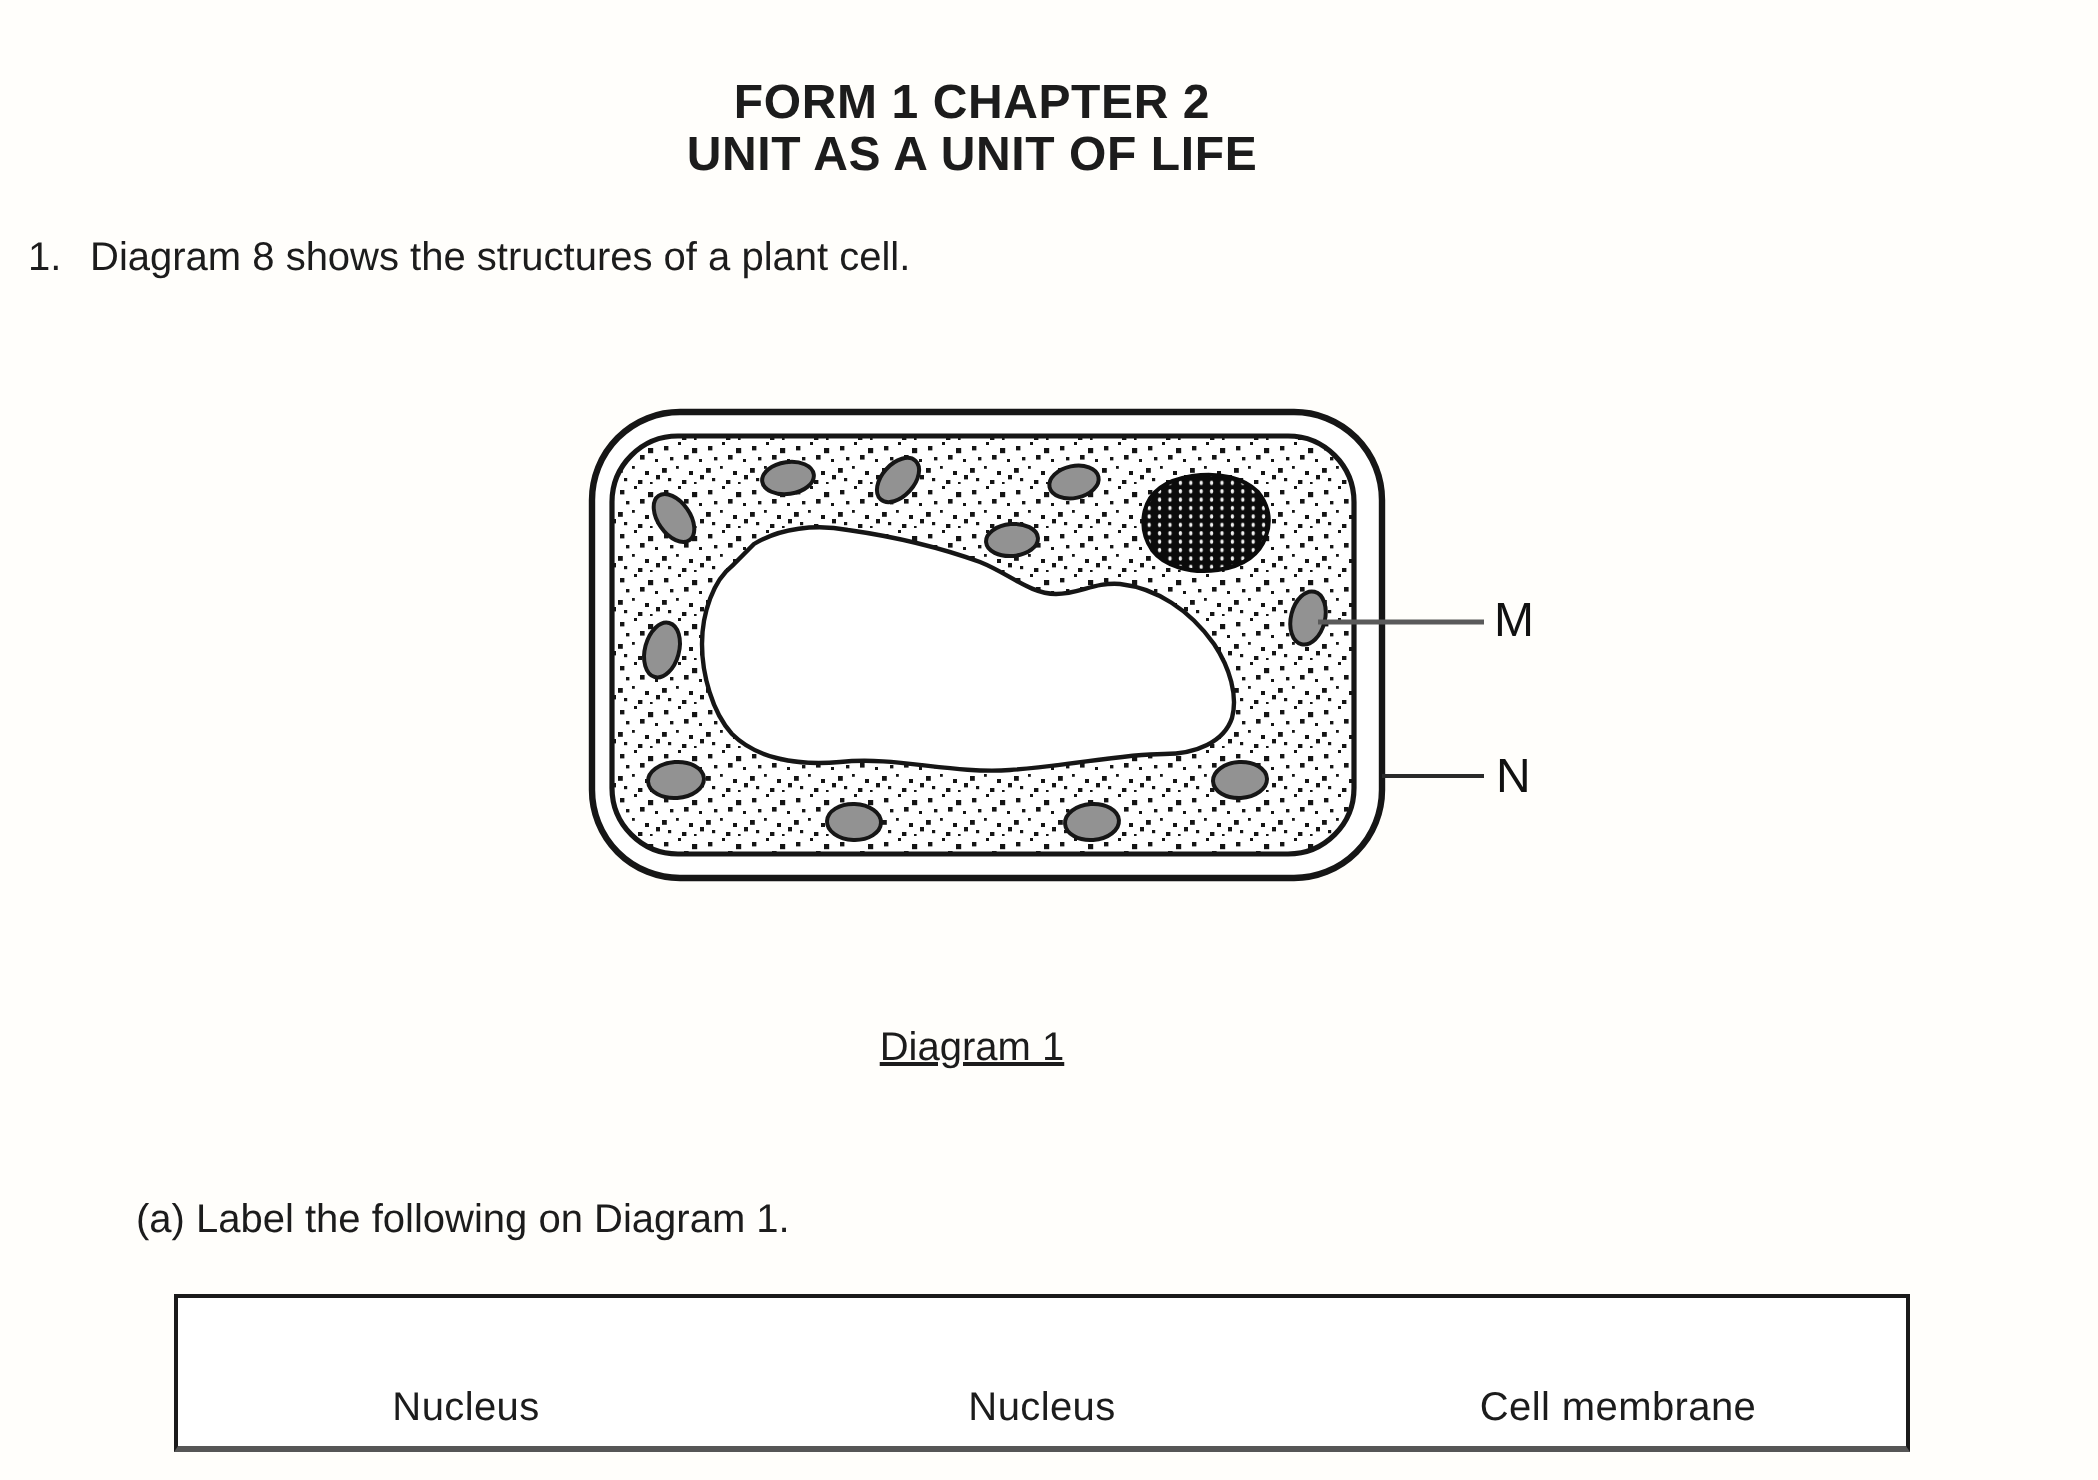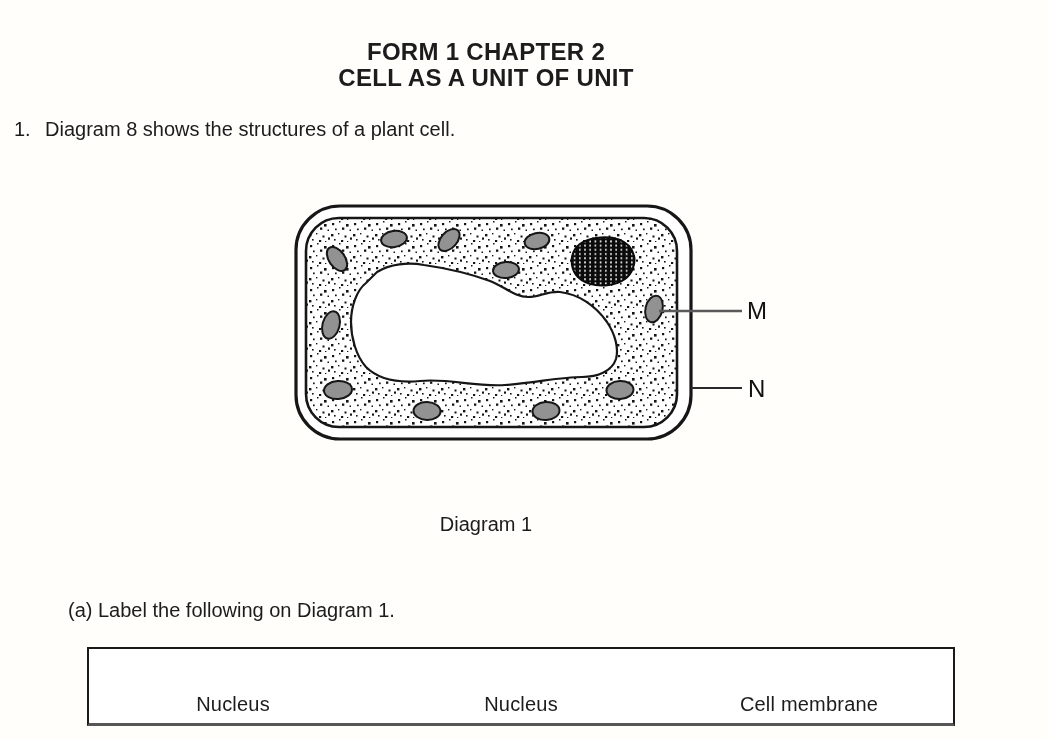--- a/index.html
+++ b/index.html
@@ -26,21 +26,21 @@
   .q-num{display:inline-block;width:31px;}
   .diagram-svg{left:0;top:0;width:1049px;height:740px;}
   .diagram-label{
     font-size:24px;line-height:24px;
     color:#111;
   }
   .label-m{left:747px;top:299px;}
   .label-n{left:748px;top:377px;}
   .caption{
     left:0;top:512px;width:972px;text-align:center;
-    font-size:20px;line-height:24px;
+    font-size:20px;line-height:24px;text-decoration:underline;
   }
   .part-a{
     left:68px;top:598px;
     font-size:20px;line-height:24px;white-space:nowrap;
   }
   .word-bank{
     left:87px;top:647px;width:864px;height:74px;
     border:2px solid #1a1a1a;
     border-bottom:3px solid #565656;
     background:#fff;
@@ -51,21 +51,21 @@
     font-size:20px;letter-spacing:.2px;margin-top:36px;
   }
 </style>
 </head>
 <body>
 
 <div class="page" style="background: rgb(255, 254, 251); color: rgb(28, 28, 28);">
 
   <div class="abs title-block">
     <div>FORM 1 CHAPTER 2</div>
-    <div>CELL AS A UNIT OF UNIT</div>
+    <div>UNIT AS A UNIT OF LIFE</div>
   </div>
 
   <div class="abs question-line">
     <span class="q-num">1.</span><span>Diagram 8 shows the structures of a plant cell.</span>
   </div>
 
   <svg class="abs diagram-svg" viewBox="0 0 1049 740" aria-hidden="true">
     <defs>
       <pattern id="stipple" width="22" height="22" patternUnits="userSpaceOnUse">
         <rect width="22" height="22" fill="#ffffff"></rect>

